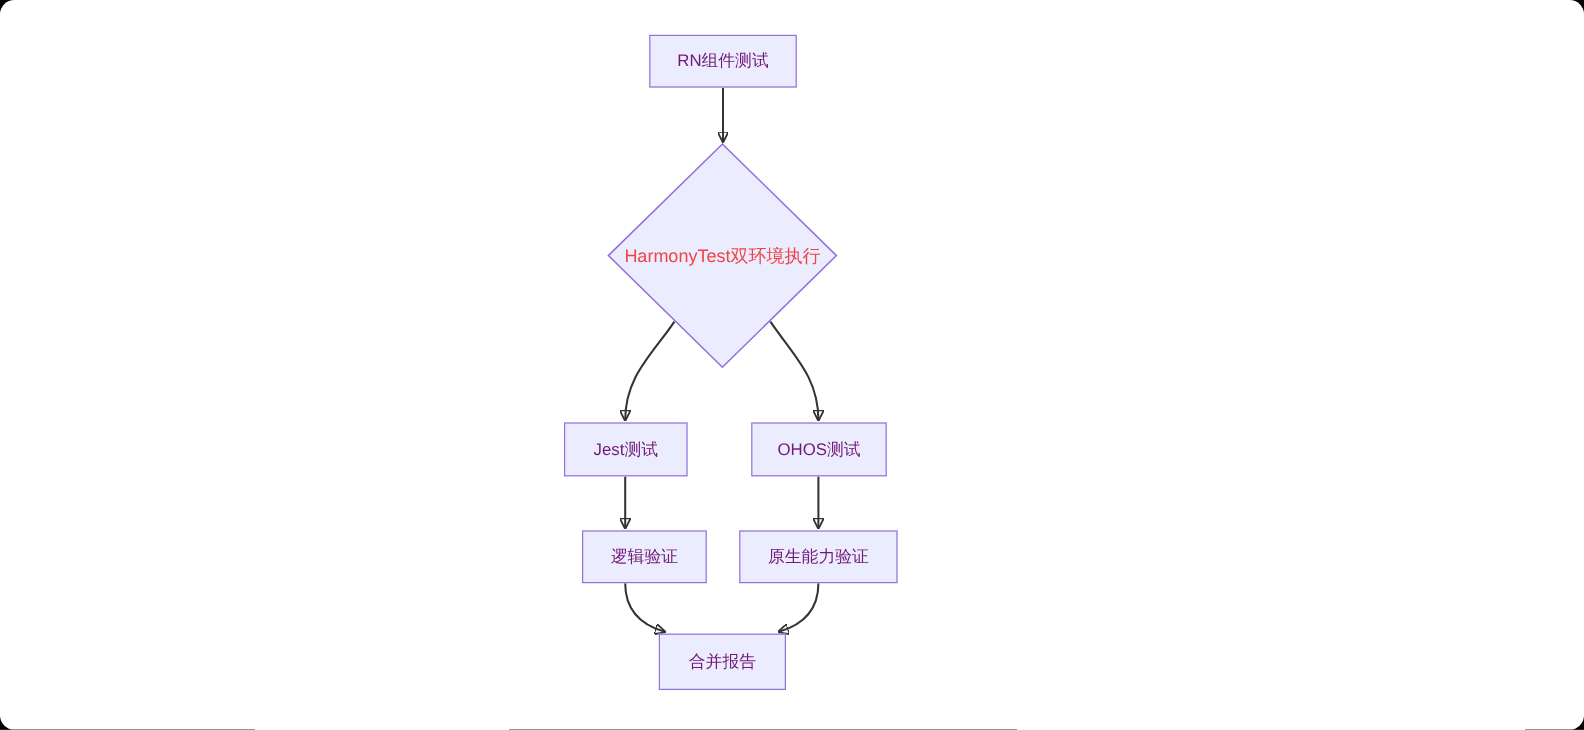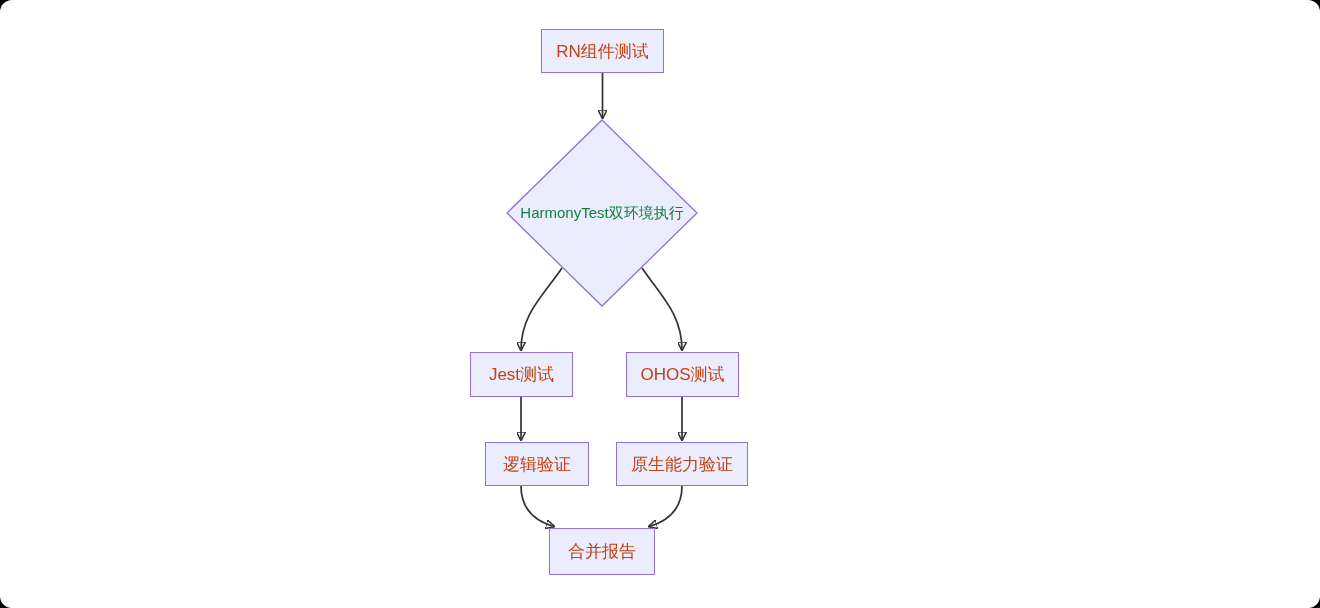--- a/index.html
+++ b/index.html
@@ -28,22 +28,22 @@
   .edges path {
     fill: none;
     stroke: #333333;
     stroke-width: 1.7px;
   }
   .node {
     position: absolute;
     box-sizing: border-box;
     background: #ECECFF;
     border: 1px solid #9370DB;
-    color: #c2410c;
-    font-size: 17px;
+    color: #701a75;
+    font-size: 14px;
     display: flex;
     align-items: center;
     justify-content: center;
     text-align: center;
     white-space: nowrap;
   }
   .diamond-wrap {
     position: absolute;
     left: 505px;
     top: 118px;
@@ -58,21 +58,21 @@
     fill: #ECECFF;
     stroke: #9370DB;
     stroke-width: 1.3;
   }
   .diamond-label {
     position: absolute;
     left: 0; top: 0; right: 0; bottom: 0;
     display: flex;
     align-items: center;
     justify-content: center;
-    color: #15803d;
+    color: #ef4444;
     font-size: 15px;
     white-space: nowrap;
   }
   
   .n-rn      { left: 541px; top: 29px;  width: 123px; height: 44px; }
   .n-jest    { left: 470px; top: 352px; width: 103px; height: 45px; }
   .n-ohos    { left: 626px; top: 352px; width: 113px; height: 45px; }
   .n-logic   { left: 469px; top: 442px; width: 104px; height: 44px; margin-left: 16px; }
   .n-native  { left: 616px; top: 442px; width: 132px; height: 44px; }
   .n-report  { left: 549px; top: 528px; width: 106px; height: 47px; }

